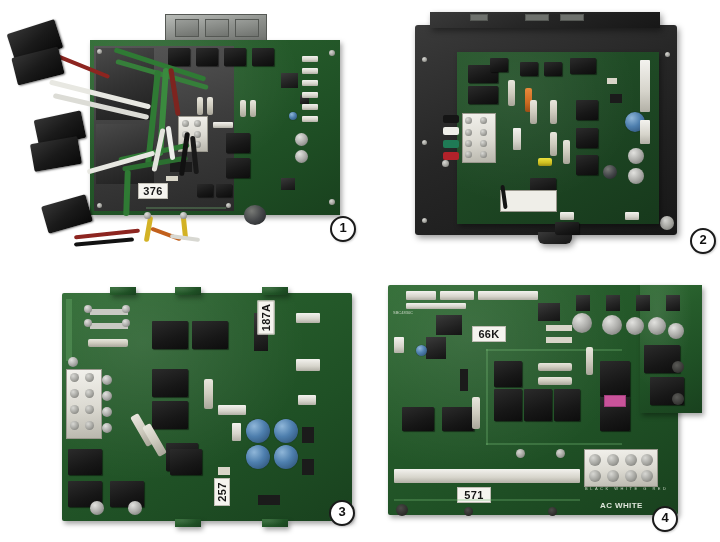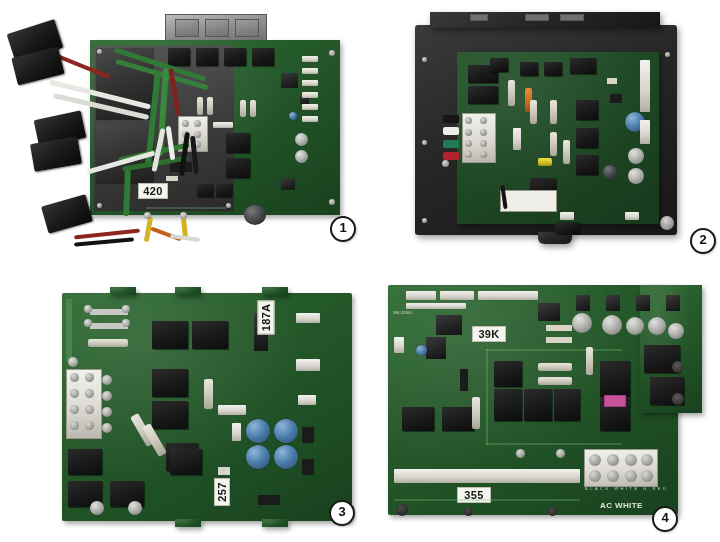--- a/index.html
+++ b/index.html
@@ -252,21 +252,21 @@
     <div class="screw" style="left:182px; top:141px; width:7px; height:7px;"></div>
     <div class="screw" style="left:194px; top:141px; width:7px; height:7px;"></div>
 
     <div class="relay" style="left:197px; top:184px; width:16px; height:13px;"></div>
     <div class="relay" style="left:216px; top:184px; width:16px; height:13px;"></div>
     <div class="cap-dark" style="left:244px; top:205px; width:22px; height:20px;"></div>
     <div class="smd" style="left:166px; top:176px; width:12px; height:5px;"></div>
     <div class="smd-dk" style="left:170px; top:162px; width:22px; height:10px;"></div>
     <div class="trace" style="left:146px; top:207px; width:80px; height:2px;"></div>
 
-    <div class="sticker" style="left:138px; top:183px; width:28px; height:14px; font-size:11px;">420</div>
+    <div class="sticker" style="left:138px; top:183px; width:28px; height:14px; font-size:11px;">376</div>
 
     <div class="wire" style="left:112px; top:62px; width:96px; height:5px; background:#2f7a34; transform:rotate(18deg);"></div>
     <div class="wire" style="left:114px; top:72px; width:96px; height:5px; background:#367f3a; transform:rotate(16deg);"></div>
     <div class="wire" style="left:150px; top:70px; width:6px; height:95px; background:#2f7a34; transform:rotate(6deg);"></div>
     <div class="wire" style="left:160px; top:68px; width:6px; height:88px; background:#3a8a3e; transform:rotate(4deg);"></div>
     <div class="wire" style="left:118px; top:150px; width:72px; height:5px; background:#2f7a34; transform:rotate(-12deg);"></div>
     <div class="wire" style="left:122px; top:161px; width:66px; height:5px; background:#2b6f30; transform:rotate(-10deg);"></div>
     <div class="wire" style="left:124px; top:170px; width:6px; height:46px; background:#2f7a34; transform:rotate(2deg);"></div>
 
     <div class="wire" style="left:48px; top:92px; width:104px; height:5px; background:#e8e8e2; transform:rotate(14deg);"></div>
@@ -473,21 +473,21 @@
     <div class="ic" style="left:246px; top:24px; width:14px; height:16px;"></div>
     <div class="ic" style="left:276px; top:24px; width:14px; height:16px;"></div>
     <div class="ic" style="left:306px; top:24px; width:14px; height:16px;"></div>
 
     <div class="cap-silver" style="left:212px; top:42px; width:20px; height:20px;"></div>
     <div class="cap-silver" style="left:242px; top:44px; width:20px; height:20px;"></div>
     <div class="cap-silver" style="left:266px; top:46px; width:18px; height:18px;"></div>
     <div class="cap-silver" style="left:288px; top:46px; width:18px; height:18px;"></div>
     <div class="cap-silver" style="left:308px; top:52px; width:16px; height:16px;"></div>
 
-    <div class="sticker" style="left:112px; top:55px; width:32px; height:14px; font-size:11px;">39K</div>
+    <div class="sticker" style="left:112px; top:55px; width:32px; height:14px; font-size:11px;">66K</div>
 
     <div class="trace" style="left:126px; top:78px; width:136px; height:2px;"></div>
     <div class="trace" style="left:126px; top:78px; width:2px; height:96px;"></div>
     <div class="trace" style="left:126px; top:172px; width:136px; height:2px;"></div>
 
     <div class="relay" style="left:134px; top:90px; width:28px; height:26px;"></div>
     <div class="relay" style="left:134px; top:118px; width:28px; height:32px;"></div>
     <div class="relay" style="left:164px; top:118px; width:28px; height:32px;"></div>
     <div class="relay" style="left:194px; top:118px; width:26px; height:32px;"></div>
     <div class="relay" style="left:42px; top:136px; width:32px; height:24px;"></div>
@@ -513,21 +513,21 @@
     <div class="screw" style="left:229px; top:199px; width:12px; height:12px;"></div>
     <div class="screw" style="left:247px; top:199px; width:12px; height:12px;"></div>
     <div class="screw" style="left:265px; top:199px; width:12px; height:12px;"></div>
     <div class="screw" style="left:281px; top:199px; width:12px; height:12px;"></div>
 
     <div class="silk-sm" style="left:225px; top:215px; font-size:4px; letter-spacing:2.5px;">BLACK   WHITE   G   RED</div>
     <div class="silk" style="left:240px; top:230px; font-size:8px;">AC WHITE</div>
 
     <div class="hdr-wh" style="left:34px; top:198px; width:186px; height:14px;"></div>
 
-    <div class="sticker" style="left:97px; top:216px; width:32px; height:14px; font-size:11px;">355</div>
+    <div class="sticker" style="left:97px; top:216px; width:32px; height:14px; font-size:11px;">571</div>
 
     <div class="trace" style="left:34px; top:228px; width:186px; height:2px;"></div>
 
     <div class="screw" style="left:36px; top:233px; width:12px; height:12px; background:radial-gradient(circle at 40% 35%, #4b4b48, #1c1c1a);"></div>
     <div class="screw" style="left:104px; top:236px; width:9px; height:9px; background:radial-gradient(circle at 40% 35%, #4b4b48, #1c1c1a);"></div>
     <div class="screw" style="left:188px; top:236px; width:9px; height:9px; background:radial-gradient(circle at 40% 35%, #4b4b48, #1c1c1a);"></div>
     <div class="screw" style="left:156px; top:178px; width:9px; height:9px;"></div>
     <div class="screw" style="left:196px; top:178px; width:9px; height:9px;"></div>
     <div class="screw" style="left:312px; top:90px; width:12px; height:12px; background:radial-gradient(circle at 40% 35%, #5a5a57, #232321);"></div>
     <div class="screw" style="left:312px; top:122px; width:12px; height:12px; background:radial-gradient(circle at 40% 35%, #5a5a57, #232321);"></div>

